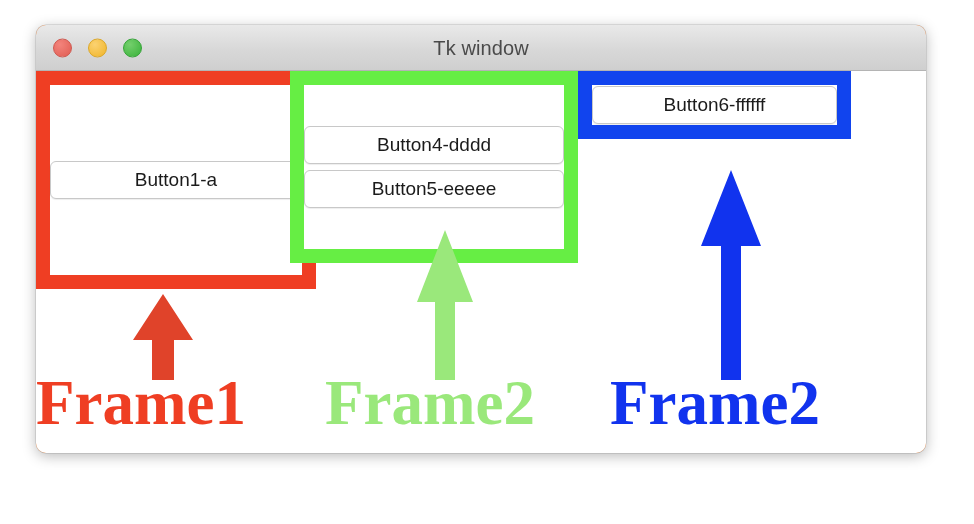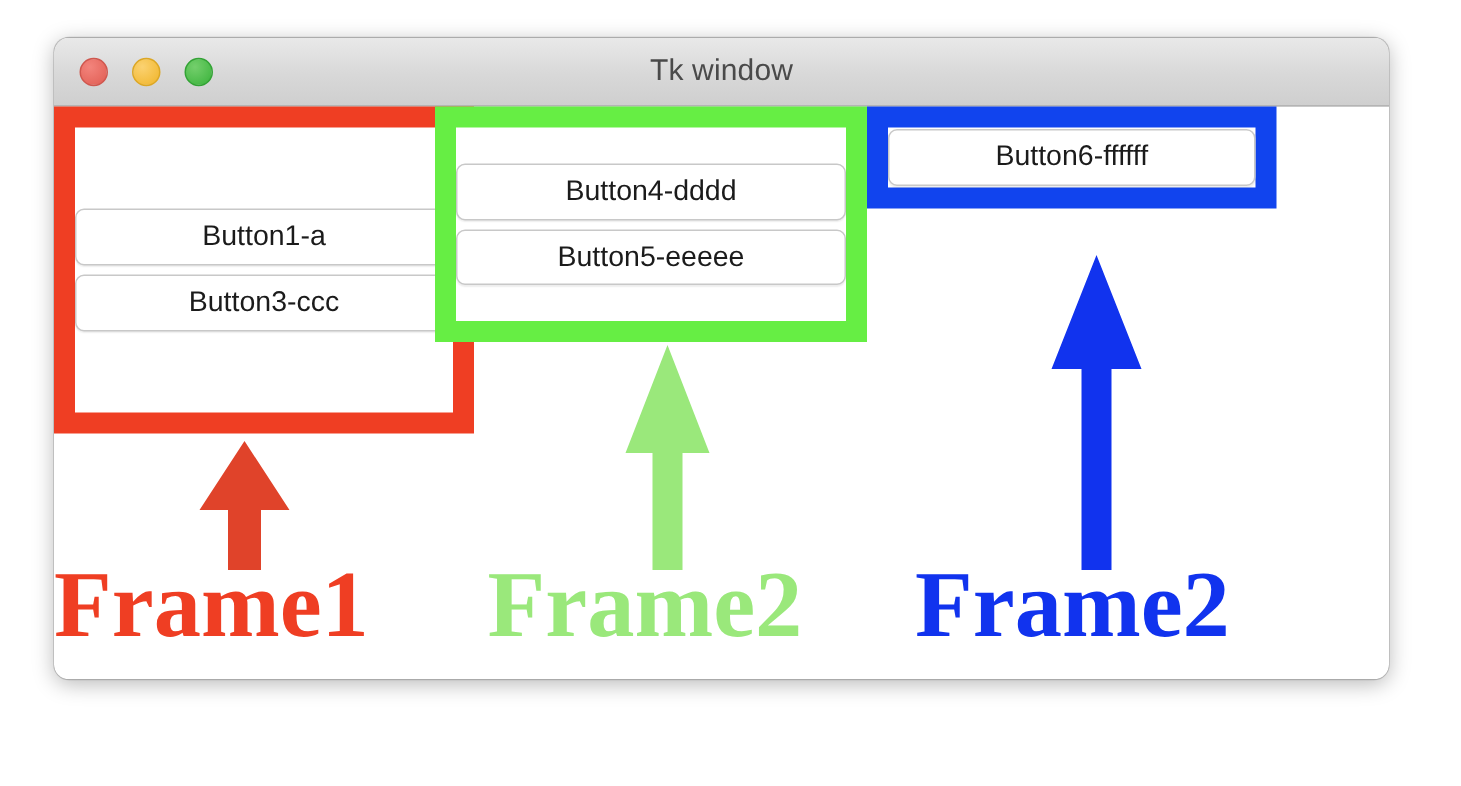--- a/index.html
+++ b/index.html
@@ -16,21 +16,21 @@
   }
 
   
   #window {
     position: absolute;
     left: 36px;
     top: 25px;
     width: 890px;
     height: 428px;
     border-radius: 10px;
-    background: #737373;
+    background: #f97316;
     box-shadow: 0 3px 14px rgba(0,0,0,0.28), 0 0 0 0.5px rgba(0,0,0,0.18);
     overflow: hidden;
   }
 
   #titlebar {
     position: relative;
     height: 46px;
     background: linear-gradient(to bottom, #e9e9e9 0%, #d8d8d8 55%, #cfcfcf 100%);
     border-bottom: 1px solid #b4b4b4;
     box-sizing: border-box;
@@ -79,21 +79,21 @@
     background: #ffffff;
     height: 100%;
     box-sizing: border-box;
     display: flex;
     flex-direction: column;
     justify-content: center;
     gap: 6px;
   }
 
   #frame-1 { left: 0px;   width: 280px; height: 218px; background: #ef3e23; padding: 14px; }
-  #frame-2 { left: 254px; width: 288px; height: 157px; background: #66ee44; padding: 14px; }
+  #frame-2 { left: 254px; width: 288px; height: 192px; background: #66ee44; padding: 14px; }
   #frame-3 { left: 542px; width: 273px; height: 68px;  background: #1144ee; padding: 14px; }
 
   .tkbutton {
     background: #ffffff;
     border: 1px solid #c8c8c8;
     border-radius: 6px;
     box-shadow: 0 1px 1px rgba(0,0,0,0.07);
     font-family: "Liberation Sans", sans-serif;
     font-size: 19px;
     color: #1b1b1b;
@@ -135,21 +135,20 @@
       <div class="light light-max"></div>
     </div>
     <div id="title-text">Tk window</div>
   </div>
 
   <div id="client">
 
     <div class="frame" id="frame-1">
       <div class="frame-inner">
         <div class="tkbutton">Button1-a</div>
-        <div class="tkbutton">Button3-ccc</div>
       </div>
     </div>
 
     <div class="frame" id="frame-2">
       <div class="frame-inner">
         <div class="tkbutton">Button4-dddd</div>
         <div class="tkbutton">Button5-eeeee</div>
       </div>
     </div>
 

